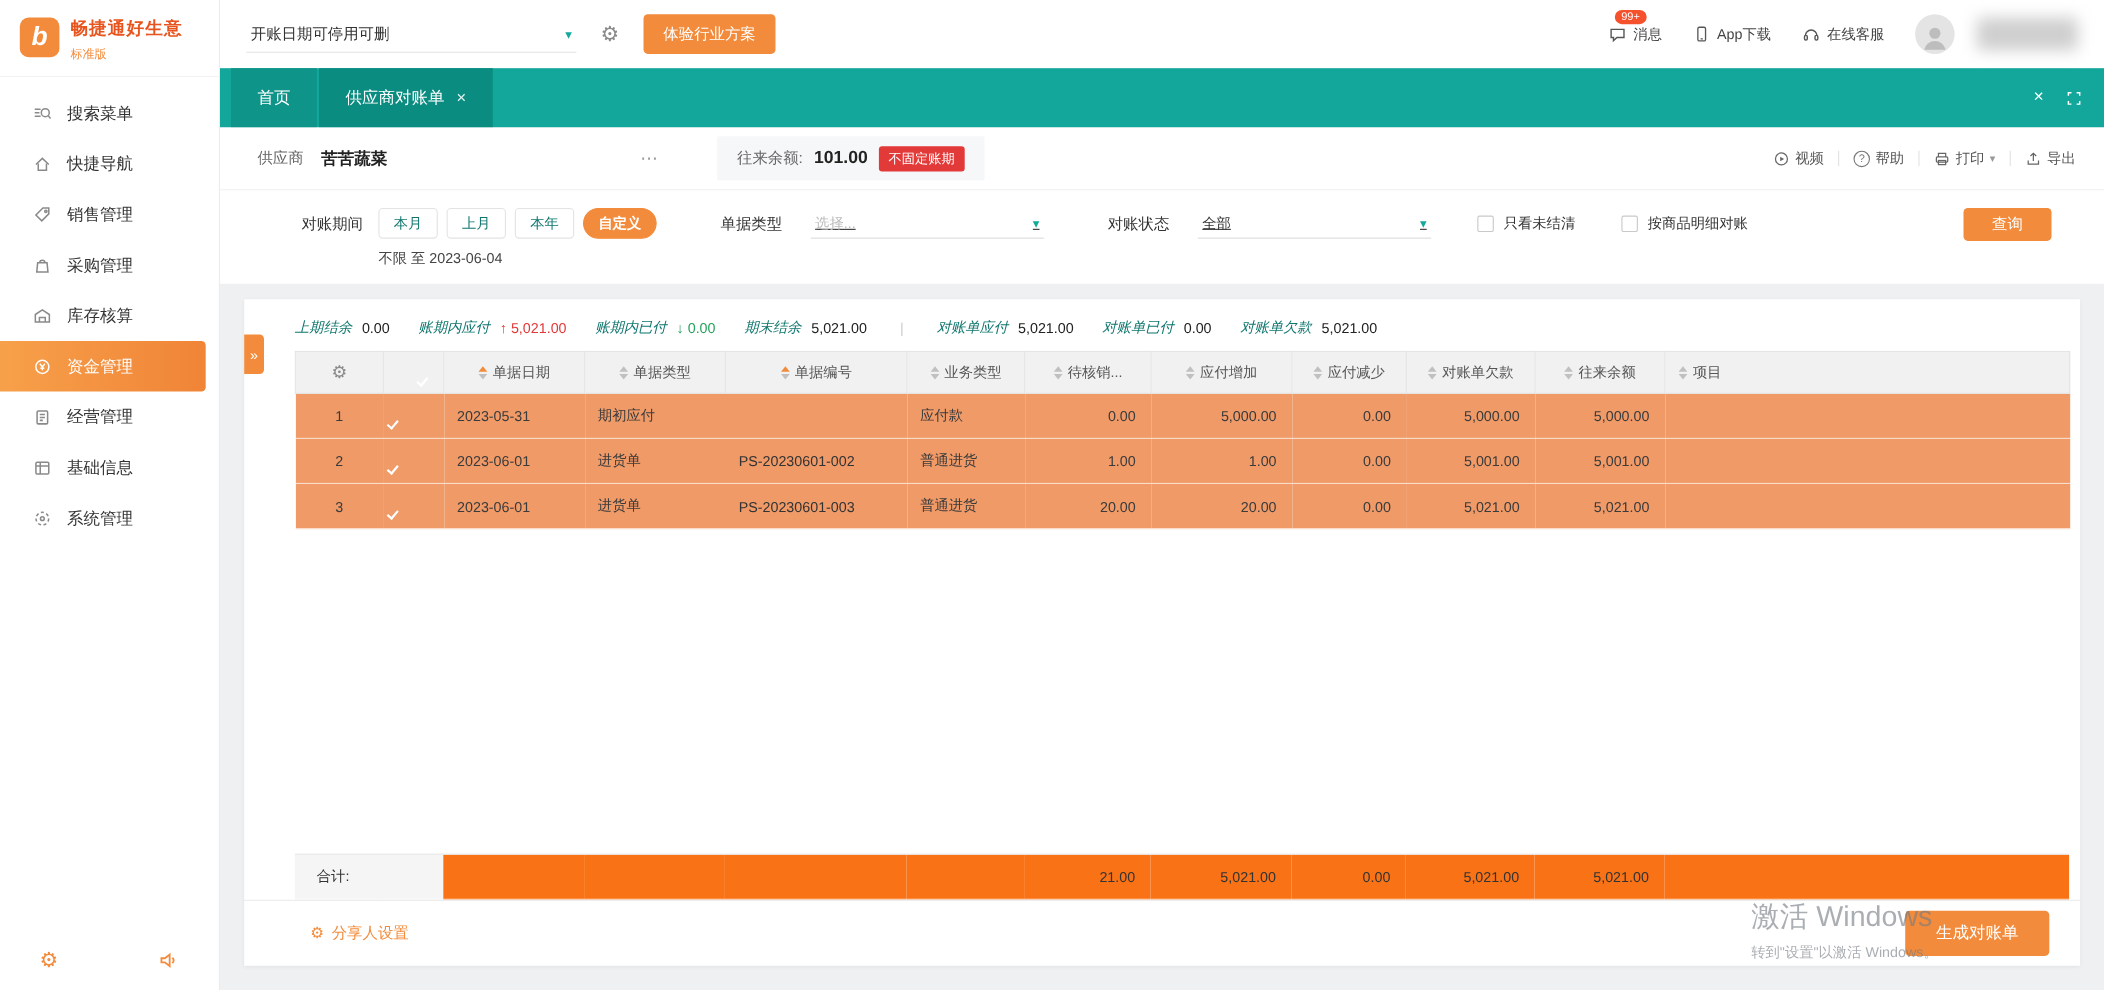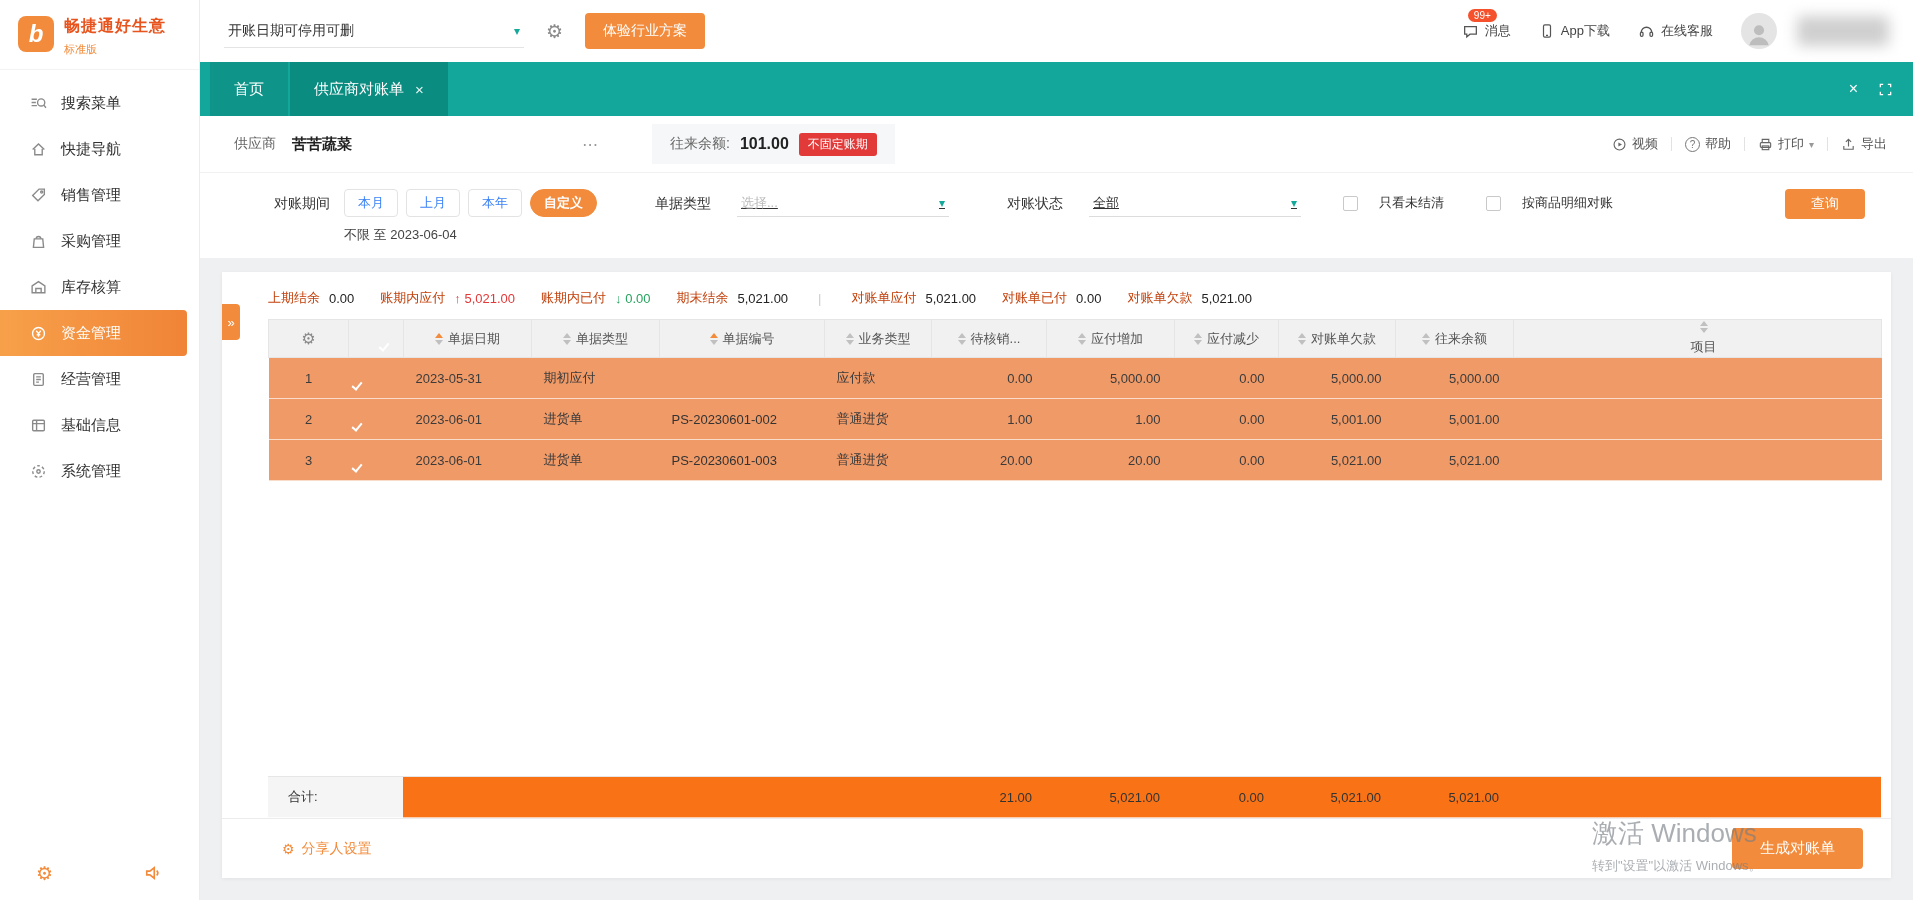--- a/index.html
+++ b/index.html
@@ -69,40 +69,40 @@
   .tlink svg { color:#666; }
   .sep { width:1px; height:14px; background:#e2e2e2; }
   .q-ico { width:15px; height:15px; border:1px solid #777; border-radius:50%; font-size:10px;
     display:flex; align-items:center; justify-content:center; color:#777; }
   .mini-chev { color:#999; font-size:10px; }
 
   .filter-row { display:flex; align-items:flex-start; padding:16px 48px 14px 74px; border-top:1px solid #f1f1f1; }
   .f-label { color:#333; font-size:14px; margin-right:14px; line-height:28px; white-space:nowrap; }
   .pills { display:flex; gap:8px; }
   .pill { height:28px; padding:0 13px; background:#fff; border:1px solid #e3e3e3; border-radius:4px;
-    font-size:13px; color:#3b82f6; cursor:pointer; font-family:inherit; }
+    font-size:13px; color:#0f766e; cursor:pointer; font-family:inherit; }
   .pill.active { background:#f28b3b; border-color:#f28b3b; color:#fff; border-radius:14px; font-weight:bold; }
   .period-range { margin-top:9px; color:#444; font-size:13px; }
   .f-group { display:flex; align-items:center; margin-left:58px; }
   .uselect { width:212px; border-bottom:1px solid #dcdcdc; display:flex; align-items:center;
     justify-content:space-between; height:28px; font-size:13px; color:#333; cursor:pointer; margin-left:12px; padding:0 4px;text-decoration:underline; }
   .uselect .ph { color:#bbb; }
-  .chk { display:flex; align-items:center; gap:21px; margin-left:42px; line-height:28px; font-size:13px;
+  .chk { display:flex; align-items:center; gap:9px; margin-left:42px; line-height:28px; font-size:13px;
     color:#333; cursor:pointer;text-align:right; }
   .box { width:15px; height:15px; border:1px solid #c9c9c9; border-radius:2px; background:#fff; }
   .btn-search { margin-left:auto; height:30px; padding:0 26px; }
 
   
   .card { margin:14px 22px 22px; flex:1; background:#fff; box-shadow:0 1px 4px rgba(0,0,0,.06);
     display:flex; flex-direction:column; position:relative; min-height:0; }
   .expander { position:absolute; left:0; top:32px; width:18px; height:36px; background:#f28b3b; color:#fff;
     border-radius:0 4px 4px 0; display:flex; align-items:center; justify-content:center; font-size:13px; cursor:pointer; }
   .summary { display:flex; align-items:center; gap:26px; padding:17px 0 12px 46px; font-size:13px; }
   .s-item { display:flex; gap:9px; align-items:center; white-space:nowrap; }
-  .s-label { color:#c2410c; }
+  .s-label { color:#0f766e;font-style:italic; }
   .s-val { color:#222; }
   .s-val.red { color:#e23939; } .s-val.green { color:#27a35f; }
   .v-sep { color:#ccc; margin:0 4px; }
 
   table.grid { border-collapse:collapse; table-layout:fixed; width:1613px; margin-left:46px; font-size:13px; }
   thead th { background:#f1f1f1; height:38px; font-weight:normal; color:#555;
     border:1px solid #e5e5e5; border-left:none; }
   thead th:first-child { border-left:1px solid #e5e5e5; }
   .th-in { display:flex; align-items:center; justify-content:center; gap:5px; }
   .sort { display:inline-flex; flex-direction:column; gap:2px; }
@@ -513,21 +513,21 @@
               <th>
                   <span class="th-in">
                     <span class="sort">
                       <i class="car up"></i>
                       <i class="car dn"></i>
                     </span>
                     <span>往来余额</span>
                   </span>
                 </th>
               <th>
-                  <span class="th-in" style="justify-content:flex-start;padding-left:12px;flex-direction:column;">
+                  <span class="th-in" style="justify-content:flex-start;padding-left:12px;">
                     <span class="sort">
                       <i class="car up"></i>
                       <i class="car dn"></i>
                     </span>
                     <span>项目</span>
                   </span>
                 </th>
             </tr>
           </thead>
           <tbody>

